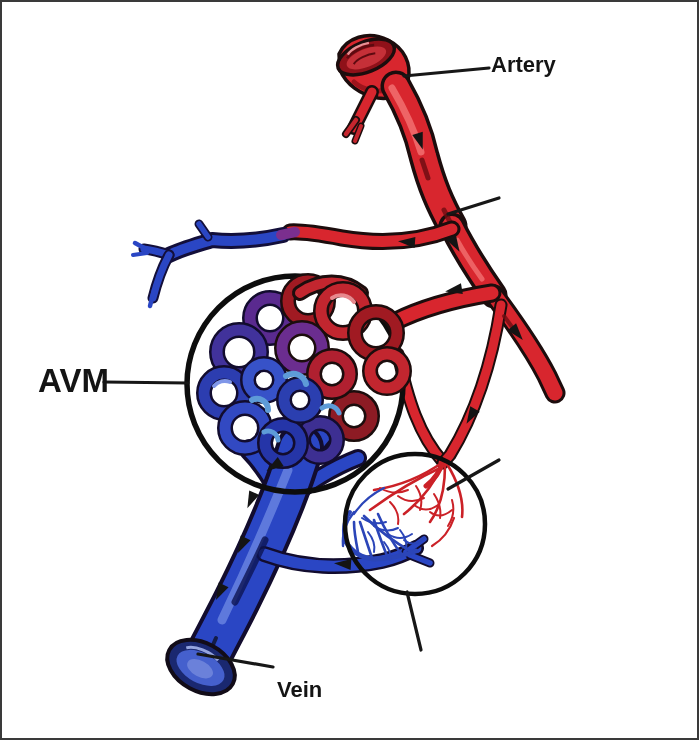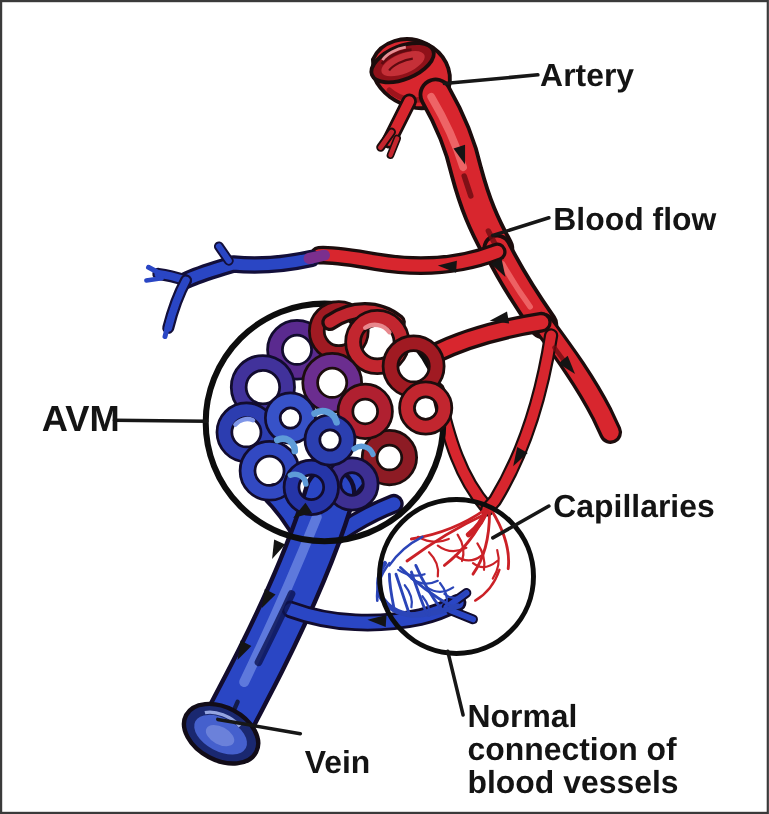--- a/index.html
+++ b/index.html
@@ -4,21 +4,21 @@
 <style>
   html,body{margin:0;padding:0;background:#ffffff;}
   .frame{
     position:relative;width:699px;height:740px;box-sizing:border-box;
     background:#ffffff;border:2px solid #3a3a3a;overflow:hidden;
     font-family:"Liberation Sans",sans-serif;
   }
   #diagram-svg{position:absolute;left:0;top:0;}
   .lbl{
     position:absolute;font-weight:bold;color:#141414;
-    font-size:29px;line-height:1.04;white-space:nowrap;
+    font-size:22px;line-height:1.04;white-space:nowrap;
   }
   .lbl.wrap{white-space:normal;}
   .lbl.big{font-size:33px;}
   .vessel{fill:none;stroke-linecap:round;stroke-linejoin:round;}
 </style>
 </head>
 <body>
 
 <div class="frame">
 
@@ -218,19 +218,16 @@
       <line x1="402" y1="74" x2="487" y2="66"></line>
       <line x1="446" y1="212" x2="497" y2="196"></line>
       <line x1="102" y1="380" x2="186" y2="381"></line>
       <line x1="446" y1="487" x2="497" y2="458"></line>
       <line x1="405" y1="590" x2="419" y2="648"></line>
       <line x1="196" y1="652" x2="271" y2="665"></line>
     </g>
   </svg>
 
   <div class="lbl" style="left:489px;top:52px">Artery</div>
-  <div class="lbl" style="left:501px;top:183px">Blood flow</div>
   <div class="lbl big" style="left:36px;top:362px">AVM</div>
-  <div class="lbl" style="left:501px;top:444px">Capillaries</div>
   <div class="lbl" style="left:275px;top:677px">Vein</div>
-  <div class="lbl wrap" style="left:423px;top:635px;width:252px">Normal connection of blood vessels</div>
 
 </div>
 
 </body></html>

